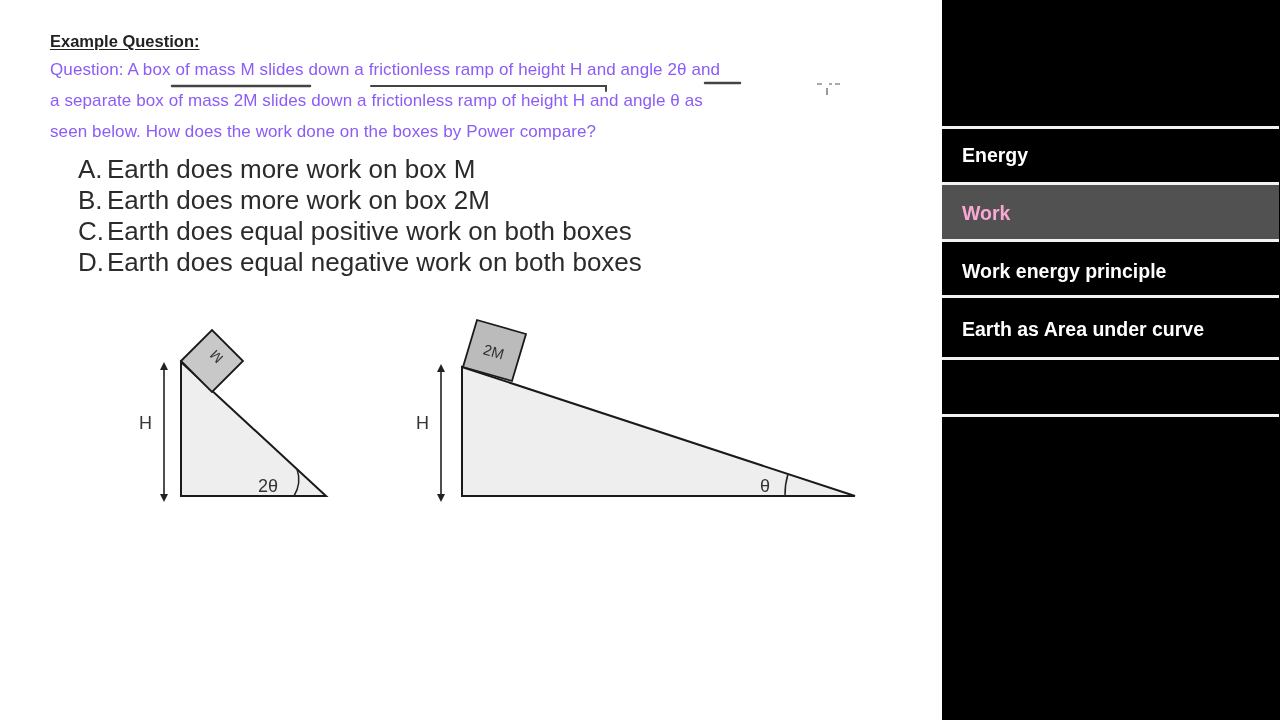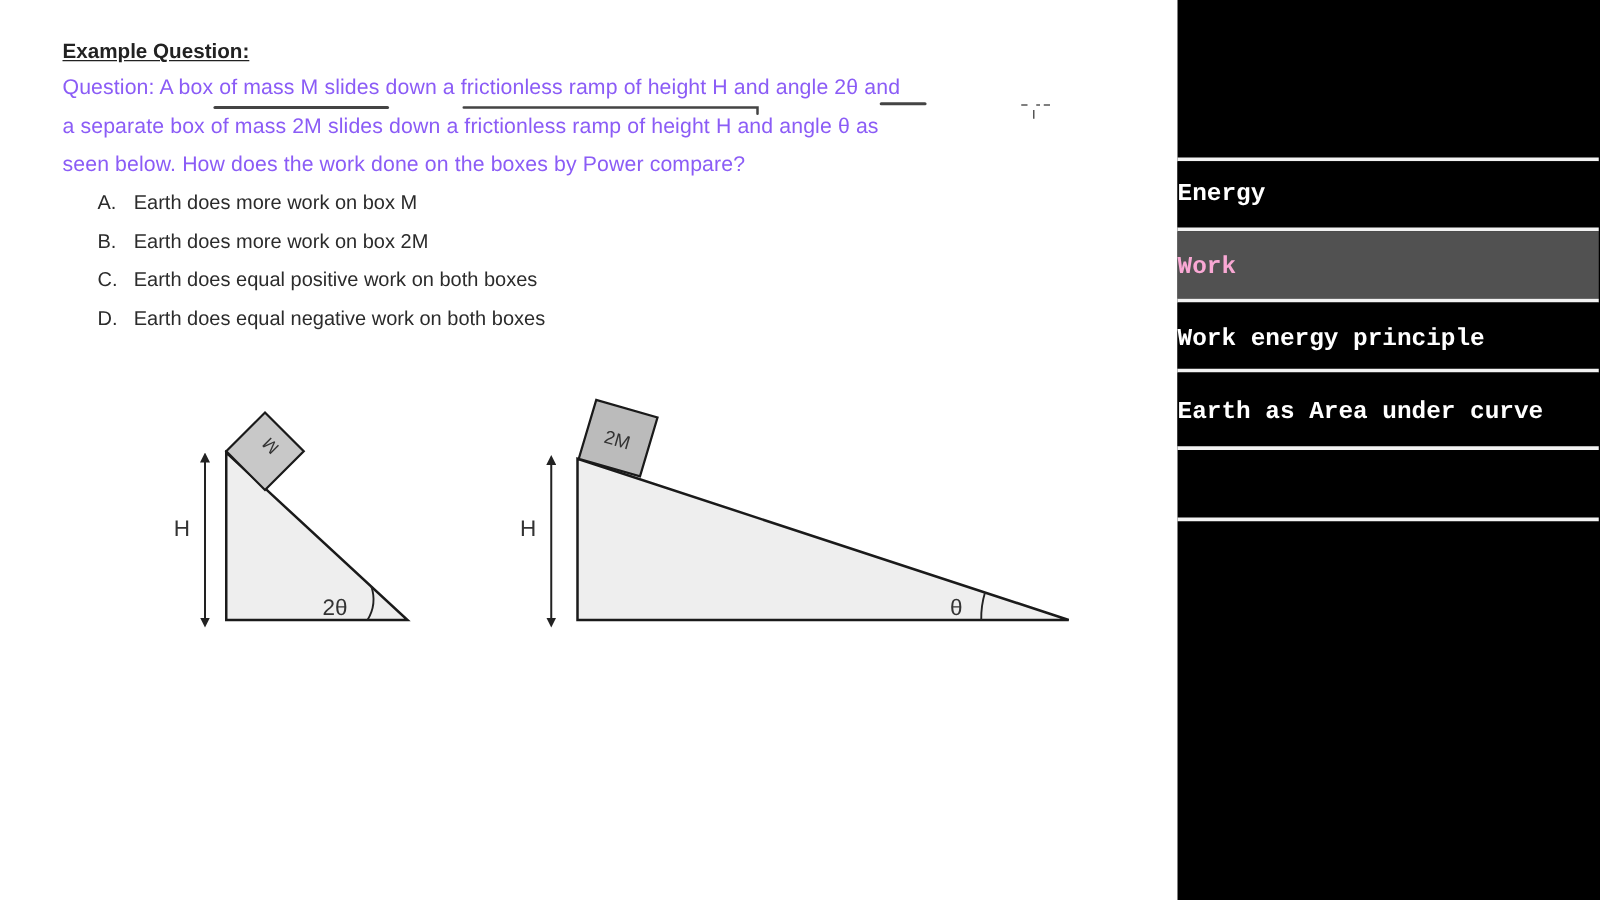--- a/index.html
+++ b/index.html
@@ -40,21 +40,21 @@
     position: absolute;
     left: 50px;
     font-size: 17px;
     color: #8b5cf6;
     white-space: nowrap;
     letter-spacing: 0.1px;
   }
   .opt {
     position: absolute;
     left: 78px;
-    font-size: 16px;
+    font-size: 26px;
     color: #2b2b2b;
     white-space: nowrap;
   }
   .opt .letter {
     display: inline-block;
     width: 29px;
   }
   #ink {
     position: absolute;
     left: 0;
@@ -82,24 +82,25 @@
     height: 720px;
     background: #000000;
   }
   .side-item {
     position: absolute;
     left: 0;
     width: 337px;
     height: 53px;
     background: #000;
     color: #ffffff;
-    font-family: Liberation Mono, monospace;
+    font-family: Liberation Sans, sans-serif;
     font-weight: bold;
     font-size: 19.5px;
     line-height: 53px;
+    padding-left: 20px;
     box-sizing: border-box;
     cursor: pointer;
   }
   .side-item.active {
     background: #515151;
     color: #f9a8d4;
   }
   .side-sep {
     position: absolute;
     left: 0;

